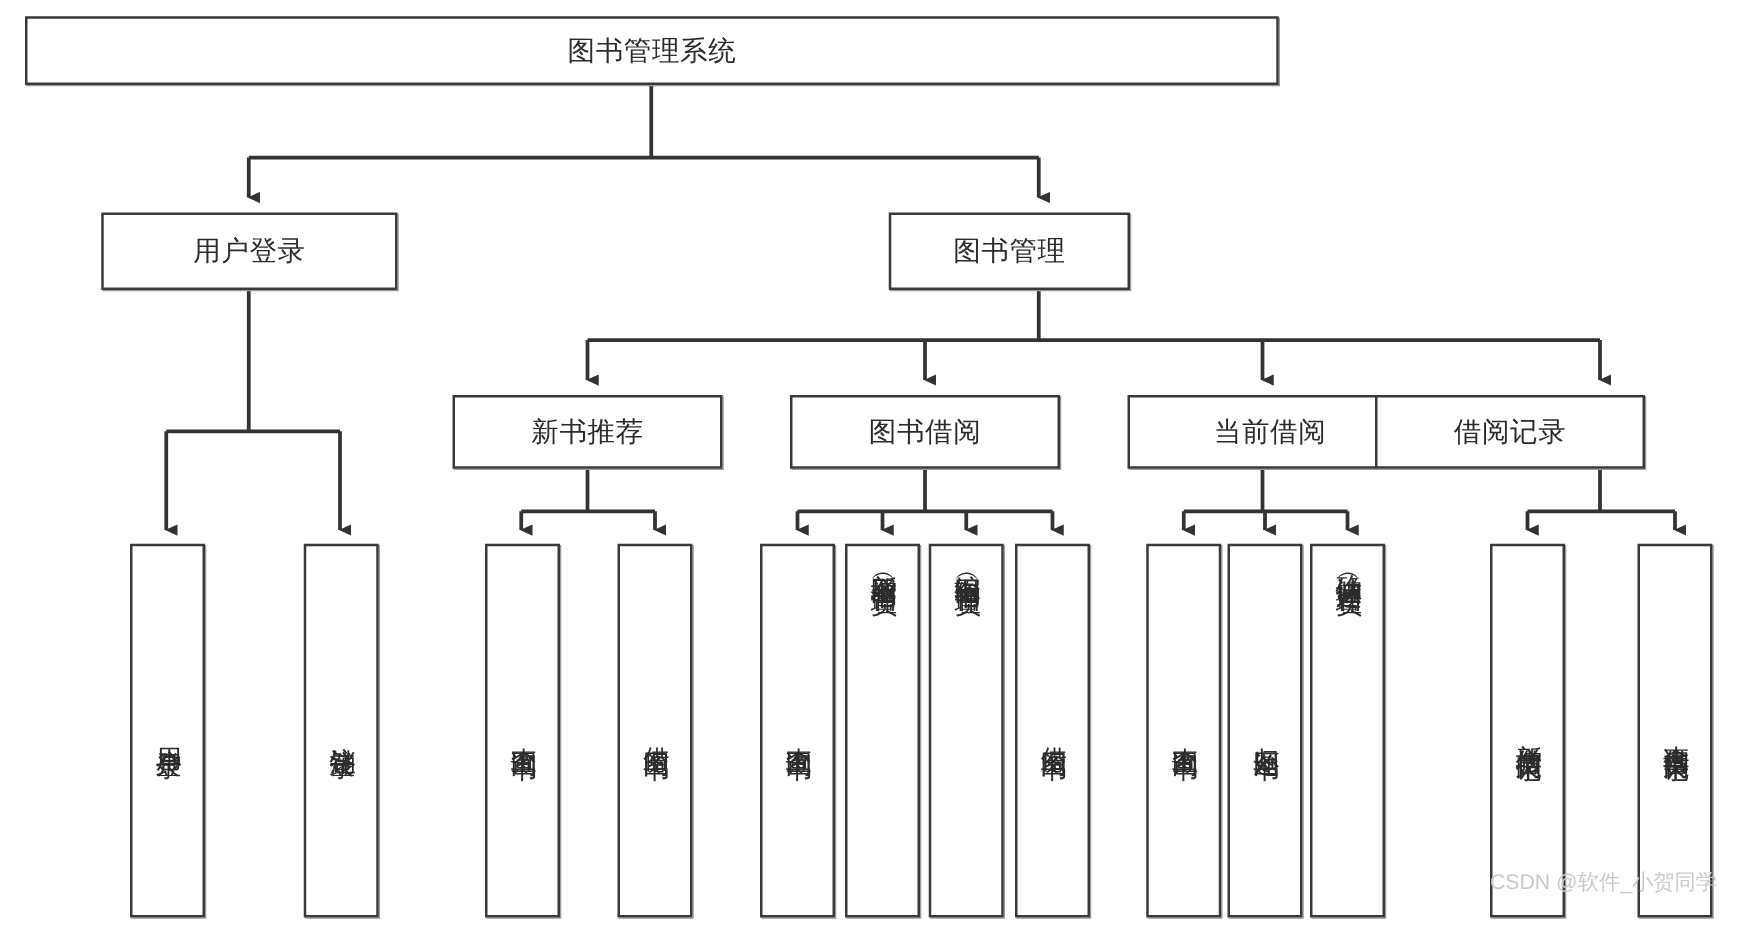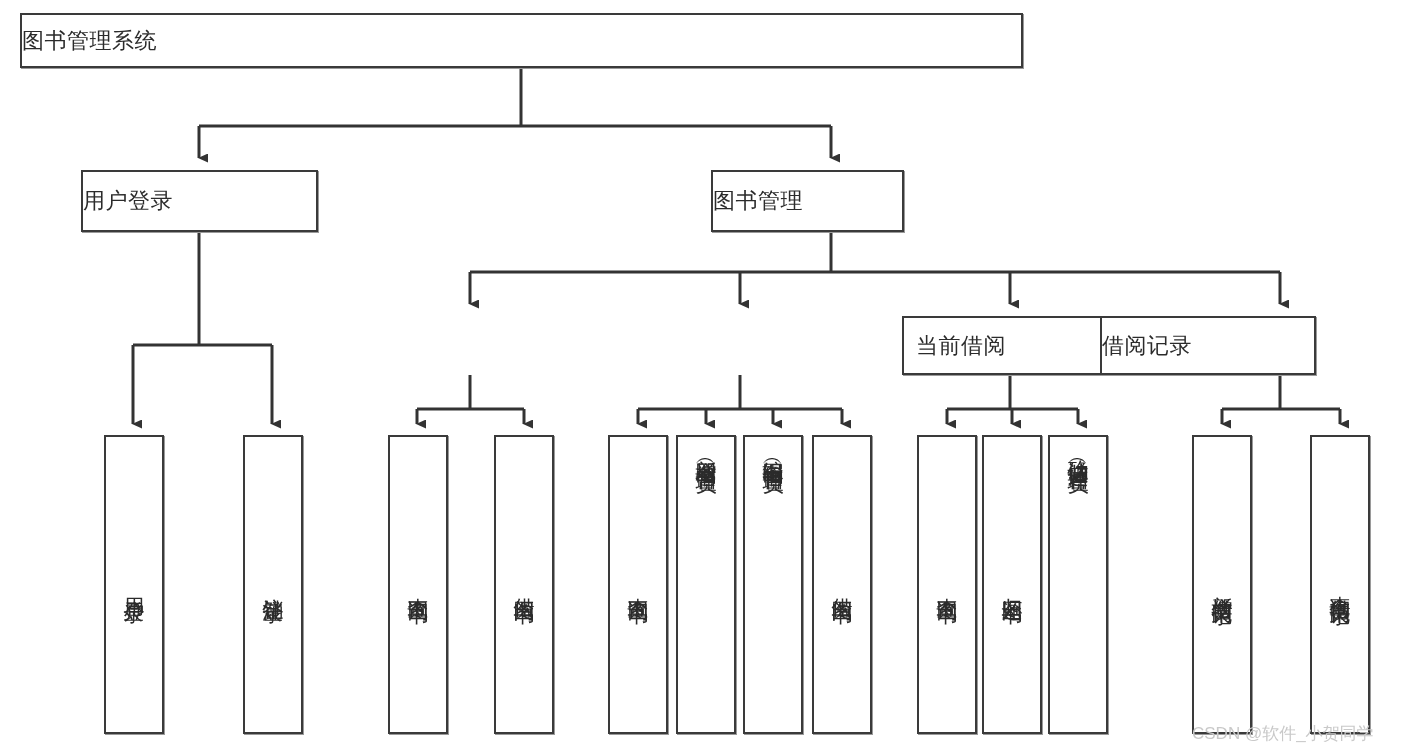--- a/index.html
+++ b/index.html
@@ -13,20 +13,21 @@
   #edges{position:absolute;left:0;top:0;width:1405px;height:747px;}
 
   .node{
     position:absolute;
     box-sizing:border-box;
     background:#ffffff;
     border:2px solid #3a3a3a;
     box-shadow:1px 1px 0 #9a9a9a;
     display:flex;
     align-items:center;
+    justify-content:center;
     color:#2b2b2b;
   }
   .node .lbl{
     display:block;
     text-align:center;
     letter-spacing:0.5px;
   }
   
   .h .lbl{font-size:22px;line-height:26px;white-space:nowrap;}
   .root .lbl{font-size:22px;}
@@ -38,21 +39,21 @@
     text-orientation:upright;
     font-size:21px;
     line-height:24px;
     letter-spacing:2px;
     white-space:nowrap;
   }
   .v.mid{align-items:center;padding-top:0;}
 
   #watermark{
     position:absolute;
-    left:1192px;top:722px;
+    left:1192px;top:694px;
     font-size:17px;
     color:#c9c9c9;
     white-space:nowrap;
     pointer-events:none;
   }
 </style>
 </head>
 <body>
 
 <div id="stage">
@@ -111,20 +112,26 @@
     <span class="lbl">图书管理系统</span>
   </div>
 
   <div class="node h" style="left:81px;top:170px;width:237px;height:62px;">
     <span class="lbl">用户登录</span>
   </div>
   <div class="node h" style="left:711px;top:170px;width:193px;height:62px;">
     <span class="lbl">图书管理</span>
   </div>
 
+  <div class="node h" style="left:362px;top:316px;width:216px;height:59px;">
+    <span class="lbl">新书推荐</span>
+  </div>
+  <div class="node h" style="left:632px;top:316px;width:216px;height:59px;">
+    <span class="lbl">图书借阅</span>
+  </div>
   <div class="node h" style="left:902px;top:316px;width:216px;height:59px;padding-left:12px;">
     <span class="lbl">当前借阅</span>
   </div>
   <div class="node h" style="left:1100px;top:316px;width:216px;height:59px;">
     <span class="lbl">借阅记录</span>
   </div>
 
   <div class="node v mid" style="left:104px;top:435px;width:60px;height:299px;">
     <span class="lbl">用户登录</span>
   </div>

